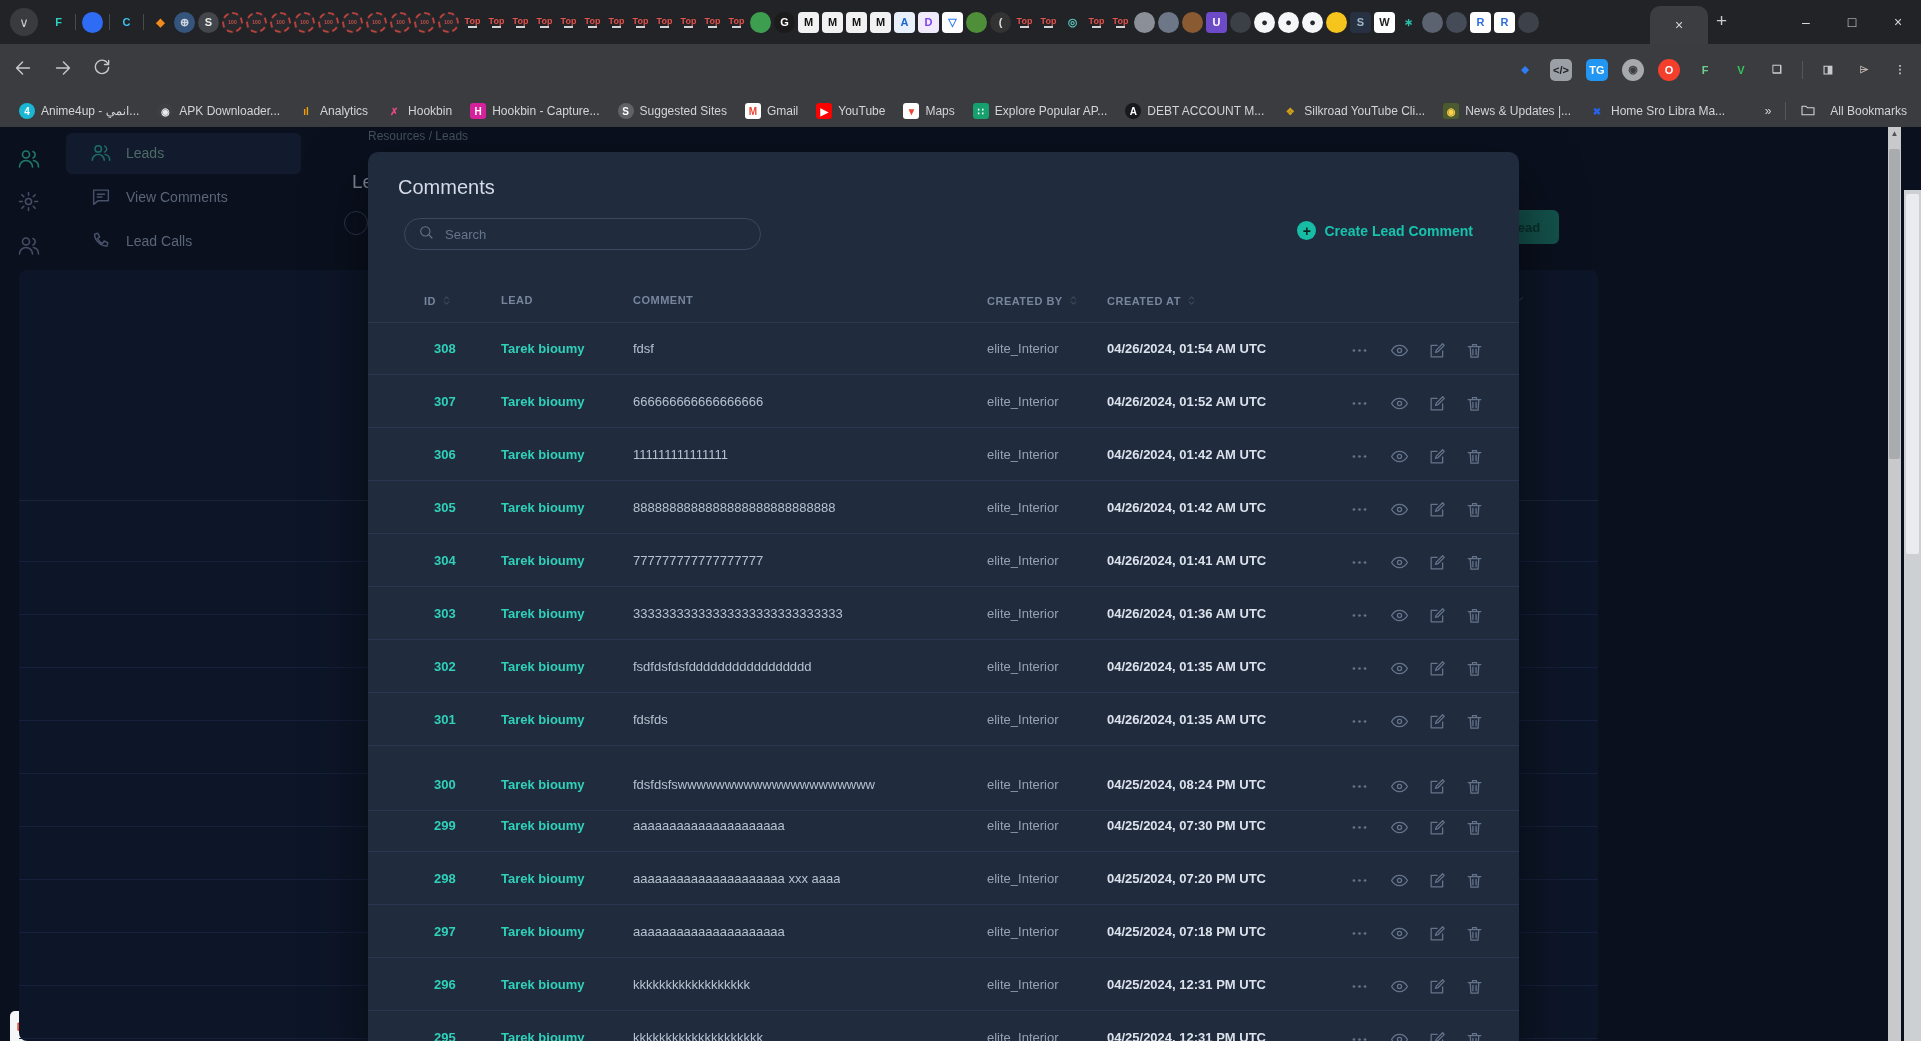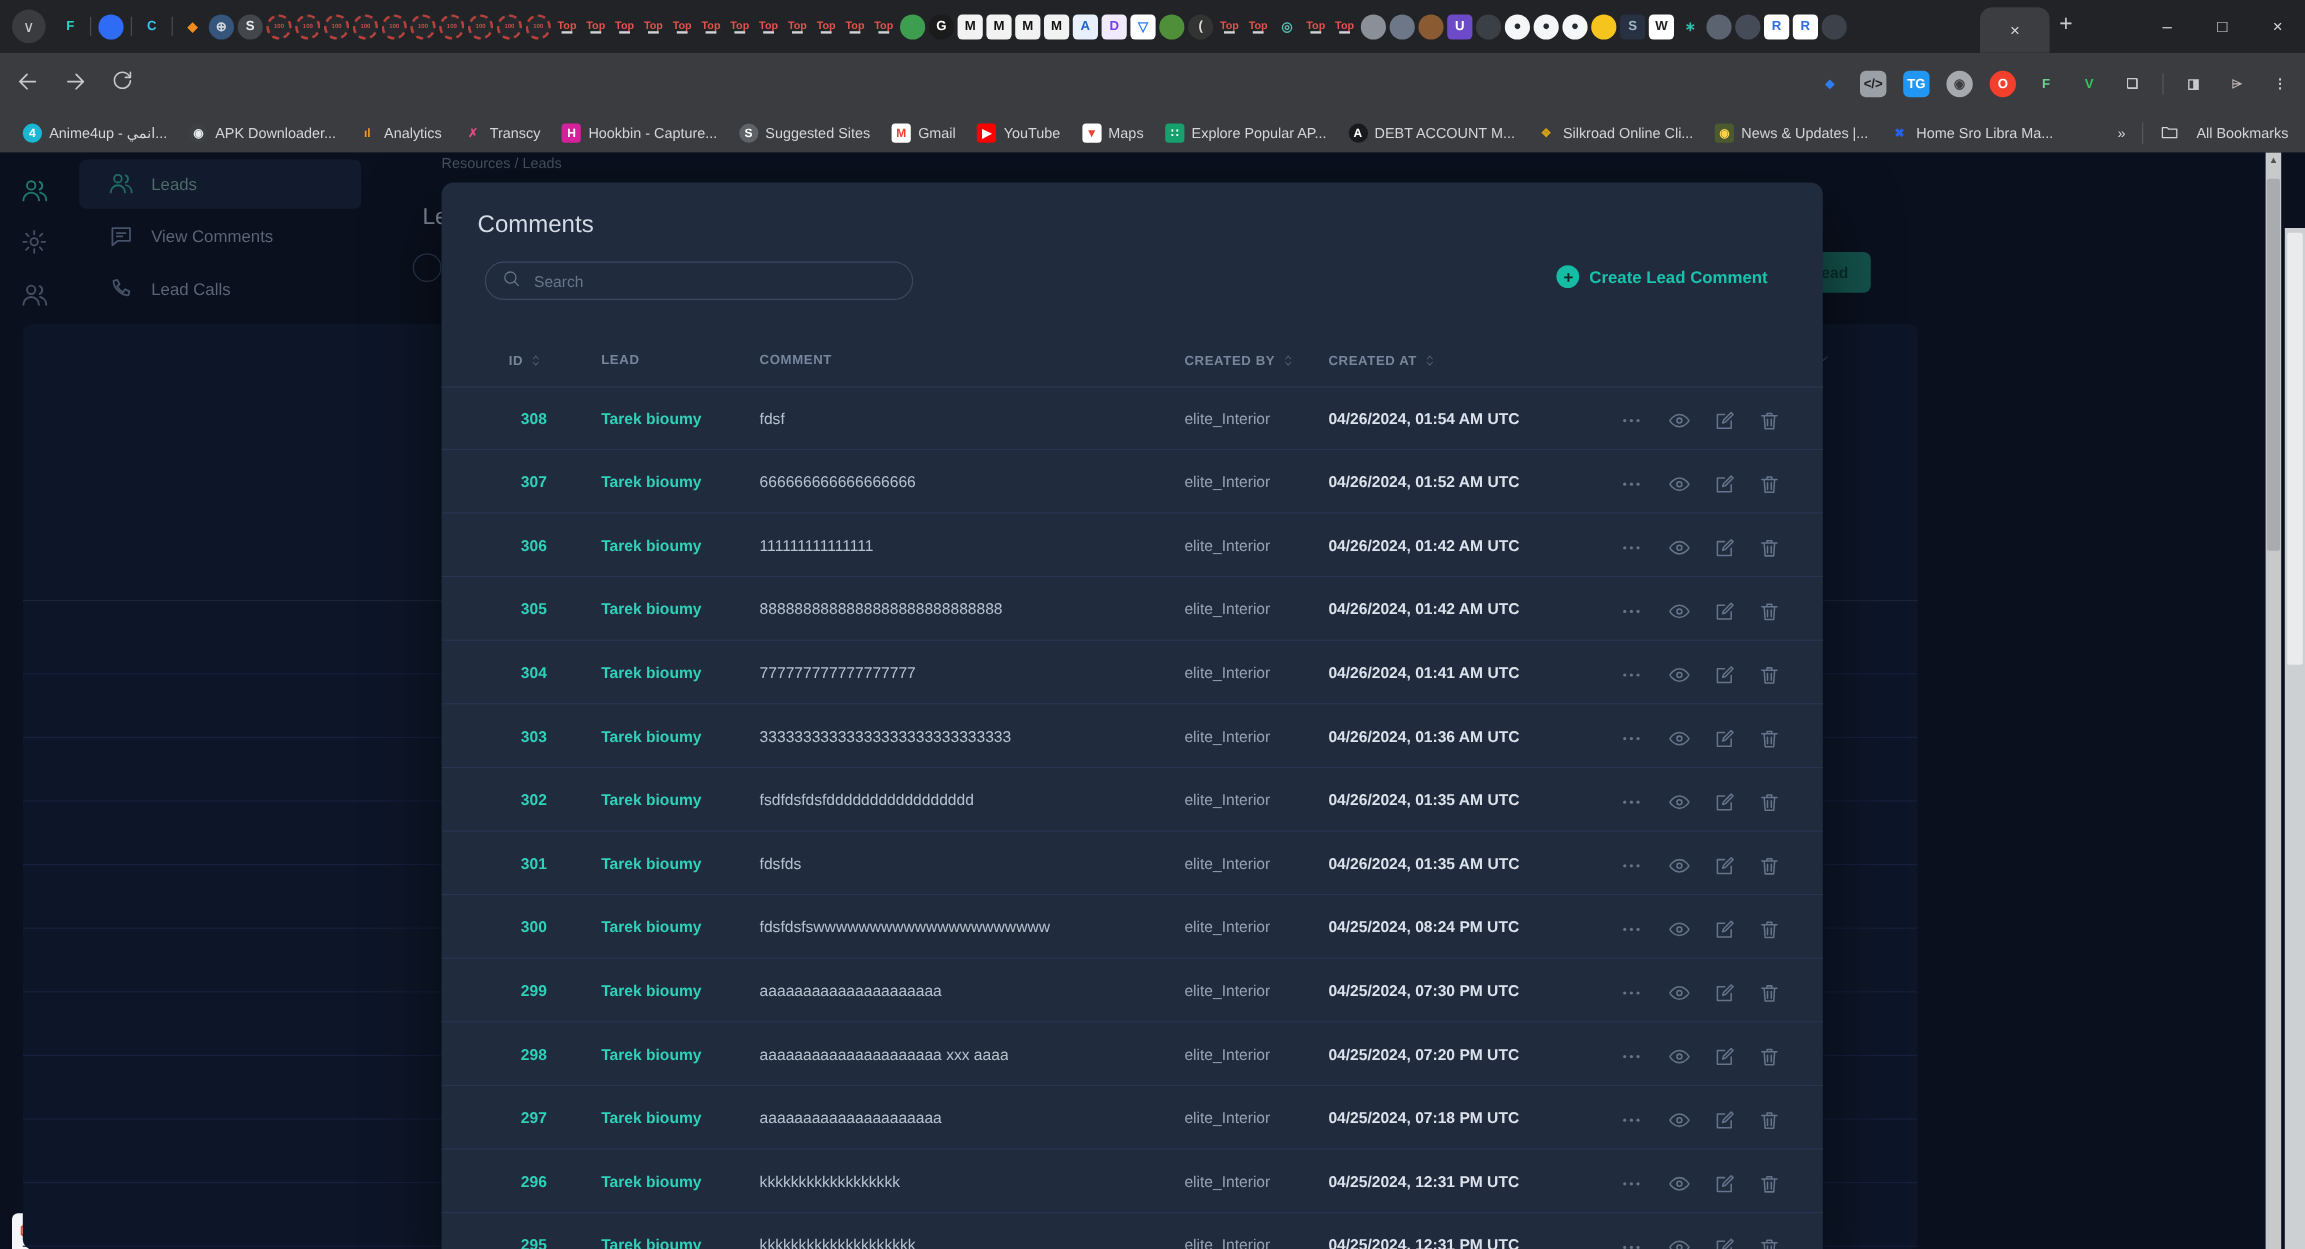--- a/index.html
+++ b/index.html
@@ -287,21 +287,21 @@
       <div class="bm">
         <span class="bm-fav circle" style="background: rgb(60, 64, 67); color: rgb(232, 234, 237);">◉</span>
         <span>APK Downloader...</span>
       </div>
       <div class="bm">
         <span class="bm-fav" style="color: rgb(245, 158, 11);">ıl</span>
         <span>Analytics</span>
       </div>
       <div class="bm">
         <span class="bm-fav" style="color: rgb(230, 73, 128);">✗</span>
-        <span>Transcy</span>
+        <span>Hookbin</span>
       </div>
       <div class="bm">
         <span class="bm-fav" style="background: rgb(214, 33, 156); color: rgb(255, 255, 255);">H</span>
         <span>Hookbin - Capture...</span>
       </div>
       <div class="bm">
         <span class="bm-fav circle" style="background: rgb(95, 99, 104); color: rgb(255, 255, 255);">S</span>
         <span>Suggested Sites</span>
       </div>
       <div class="bm">
@@ -319,21 +319,21 @@
       <div class="bm">
         <span class="bm-fav" style="background: rgb(21, 160, 110); color: rgb(255, 255, 255);">∷</span>
         <span>Explore Popular AP...</span>
       </div>
       <div class="bm">
         <span class="bm-fav circle" style="background: rgb(23, 25, 28); color: rgb(255, 255, 255);">A</span>
         <span>DEBT ACCOUNT M...</span>
       </div>
       <div class="bm">
         <span class="bm-fav" style="color: rgb(212, 160, 23);">❖</span>
-        <span>Silkroad Online Cli...</span>
+        <span>Silkroad YouTube Cli...</span>
       </div>
       <div class="bm">
         <span class="bm-fav" style="background: rgb(76, 91, 47); color: rgb(255, 210, 74);">◉</span>
         <span>News &amp; Updates |...</span>
       </div>
       <div class="bm">
         <span class="bm-fav" style="color: rgb(37, 99, 235);">✖</span>
         <span>Home Sro Libra Ma...</span>
       </div>
       <div class="bm-right">
@@ -1045,21 +1045,21 @@
                 <path d="M18.5 12.5V20H4V5.5h7.5"></path>
                 <path d="M9.5 14.5l1-3 8-8 2 2-8 8-3 1z"></path>
               </svg>
             </span>
             <span class="row-act a-trash">
               <svg viewBox="0 0 24 24" width="19" height="19" fill="none" stroke="currentColor" stroke-width="1.6" stroke-linecap="round" stroke-linejoin="round">
                 <path d="M4 7h16M9.5 7V4.5h5V7M6.5 7l1 13.5h9l1-13.5M10 10.5v7M14 10.5v7"></path>
               </svg>
             </span>
           </div>
-          <div class="trow" style="top: 424px;">
+          <div class="trow" style="top: 436px;">
             <span class="c-id t-id">300</span>
             <span class="c-lead t-lead">Tarek bioumy</span>
             <span class="c-comment t-comment">fdsfdsfswwwwwwwwwwwwwwwwwwwww</span>
             <span class="c-by t-by">elite_Interior</span>
             <span class="c-at t-at">04/25/2024, 08:24 PM UTC</span>
             <span class="row-act a-dots">
               <svg viewBox="0 0 24 24" width="19" height="19" fill="none" stroke="currentColor" stroke-width="1.6" stroke-linecap="round" stroke-linejoin="round">
                 <circle cx="5" cy="12" r="1.7" fill="currentColor" stroke="none"></circle>
                 <circle cx="12" cy="12" r="1.7" fill="currentColor" stroke="none"></circle>
                 <circle cx="19" cy="12" r="1.7" fill="currentColor" stroke="none"></circle>

